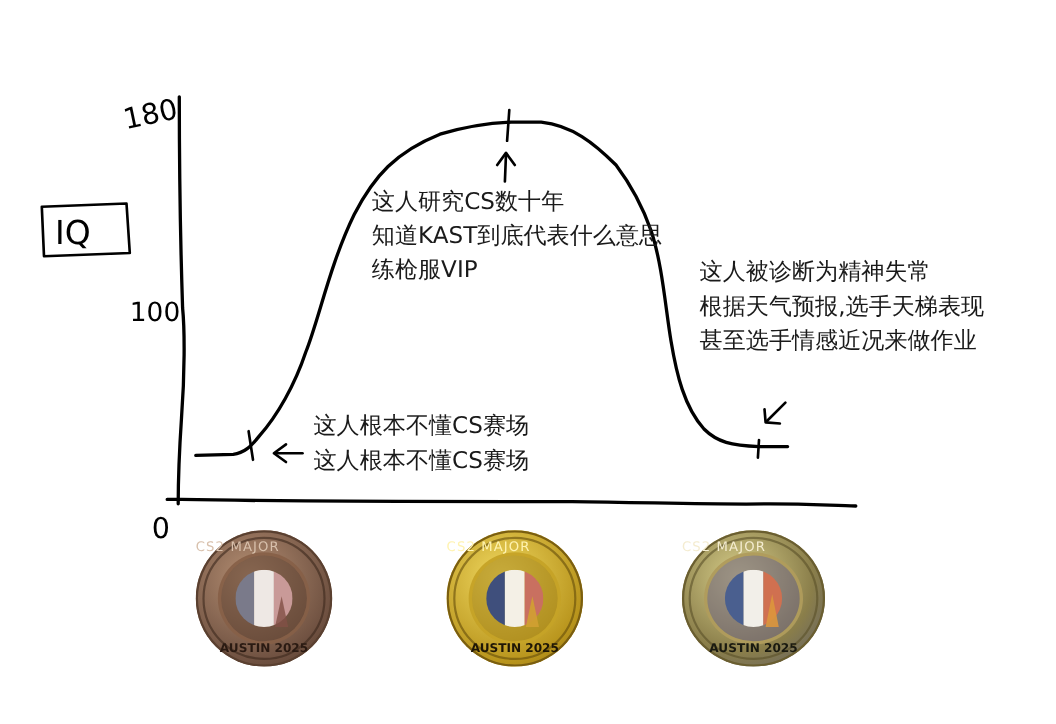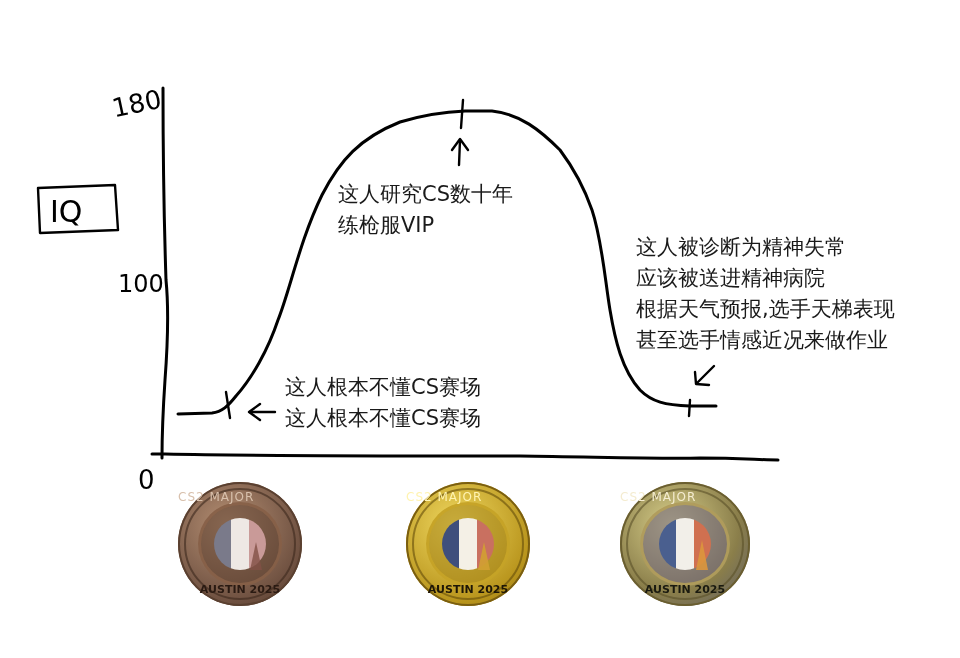--- a/index.html
+++ b/index.html
@@ -59,28 +59,28 @@
   <g>
     <path class="hand-thin" d="M459 165 L460 140"></path>
     <path class="hand-thin" d="M452 150 L460 139 L468 150"></path>
   </g>
   <g>
     <path class="hand-thin" d="M714 366 L697 383"></path>
     <path class="hand-thin" d="M695 372 L696 384 L709 385"></path>
   </g>
 </svg>
 
-<div class="caption" style="left:338px; top:168px;margin-top:11px;">
+<div class="caption" style="left:338px; top:168px;">
   <div>这人研究CS数十年</div>
+  <div>知道KAST到底代表什么意思</div>
   <div>练枪服VIP</div>
 </div>
 
 <div class="caption" style="left:636px; top:232px;">
   <div>这人被诊断为精神失常</div>
-  <div>应该被送进精神病院</div>
   <div>根据天气预报,选手天梯表现</div>
   <div>甚至选手情感近况来做作业</div>
 </div>
 
 <div class="caption" style="left:285px; top:372px;">
   <div>这人根本不懂CS赛场</div>
   <div>这人根本不懂CS赛场</div>
 </div>
 
 <div class="coin" style="left:178px; top:482px; background: radial-gradient(circle at 40% 35%, #b58f73, #6e5040 70%, #4e3628); box-shadow: 0 0 0 2px #5a4030 inset;">

